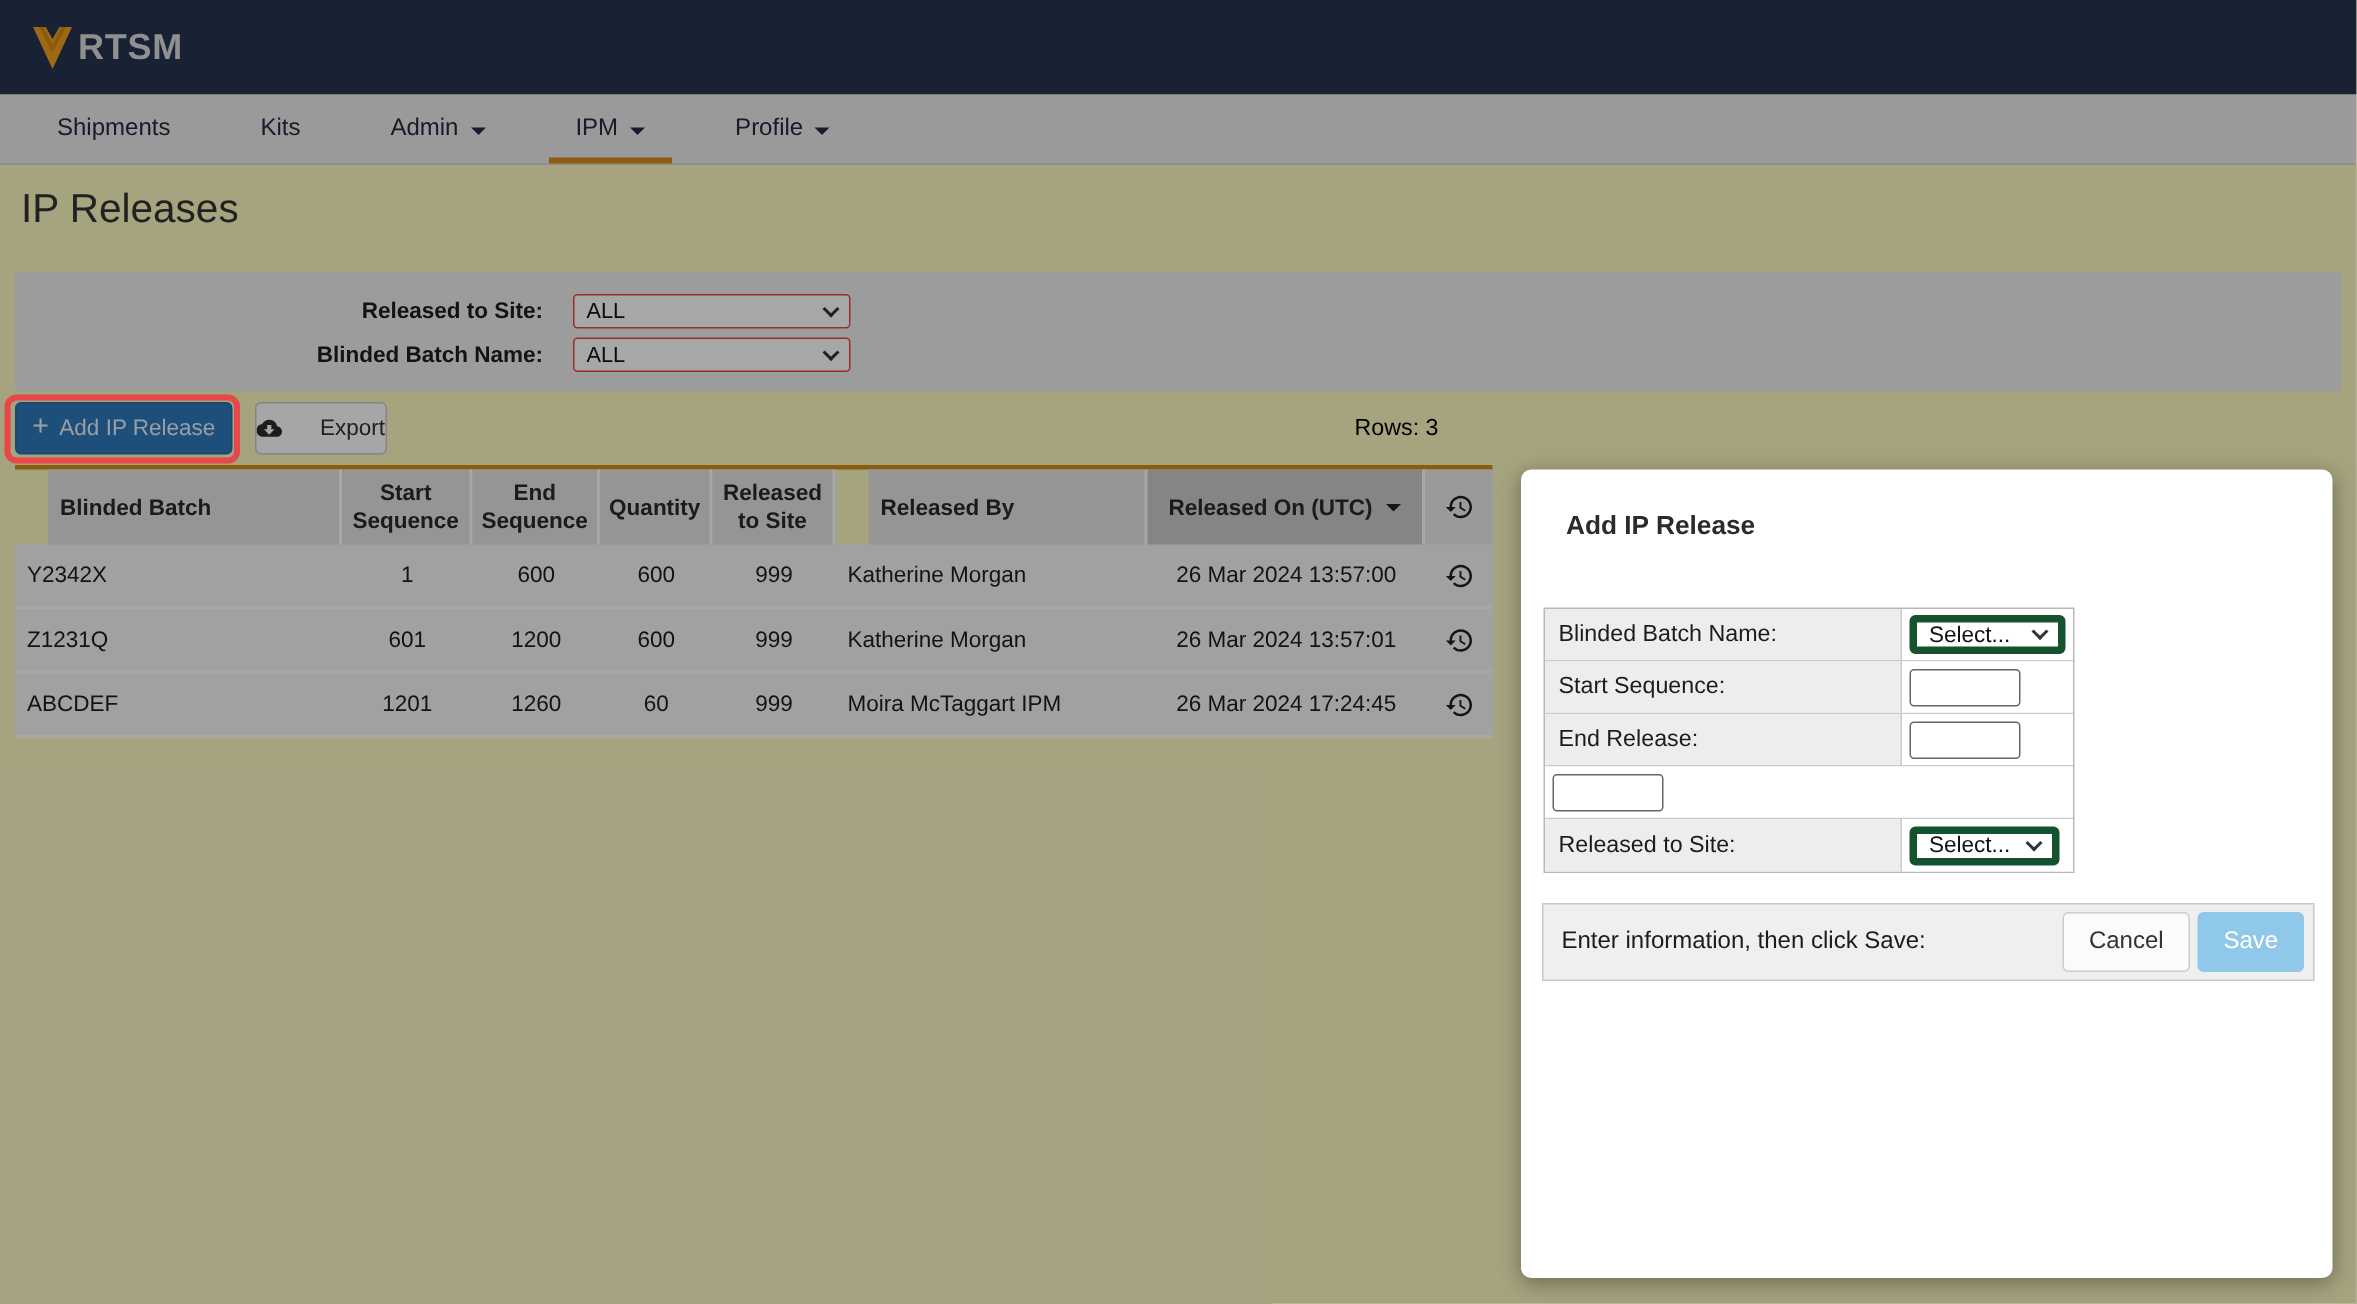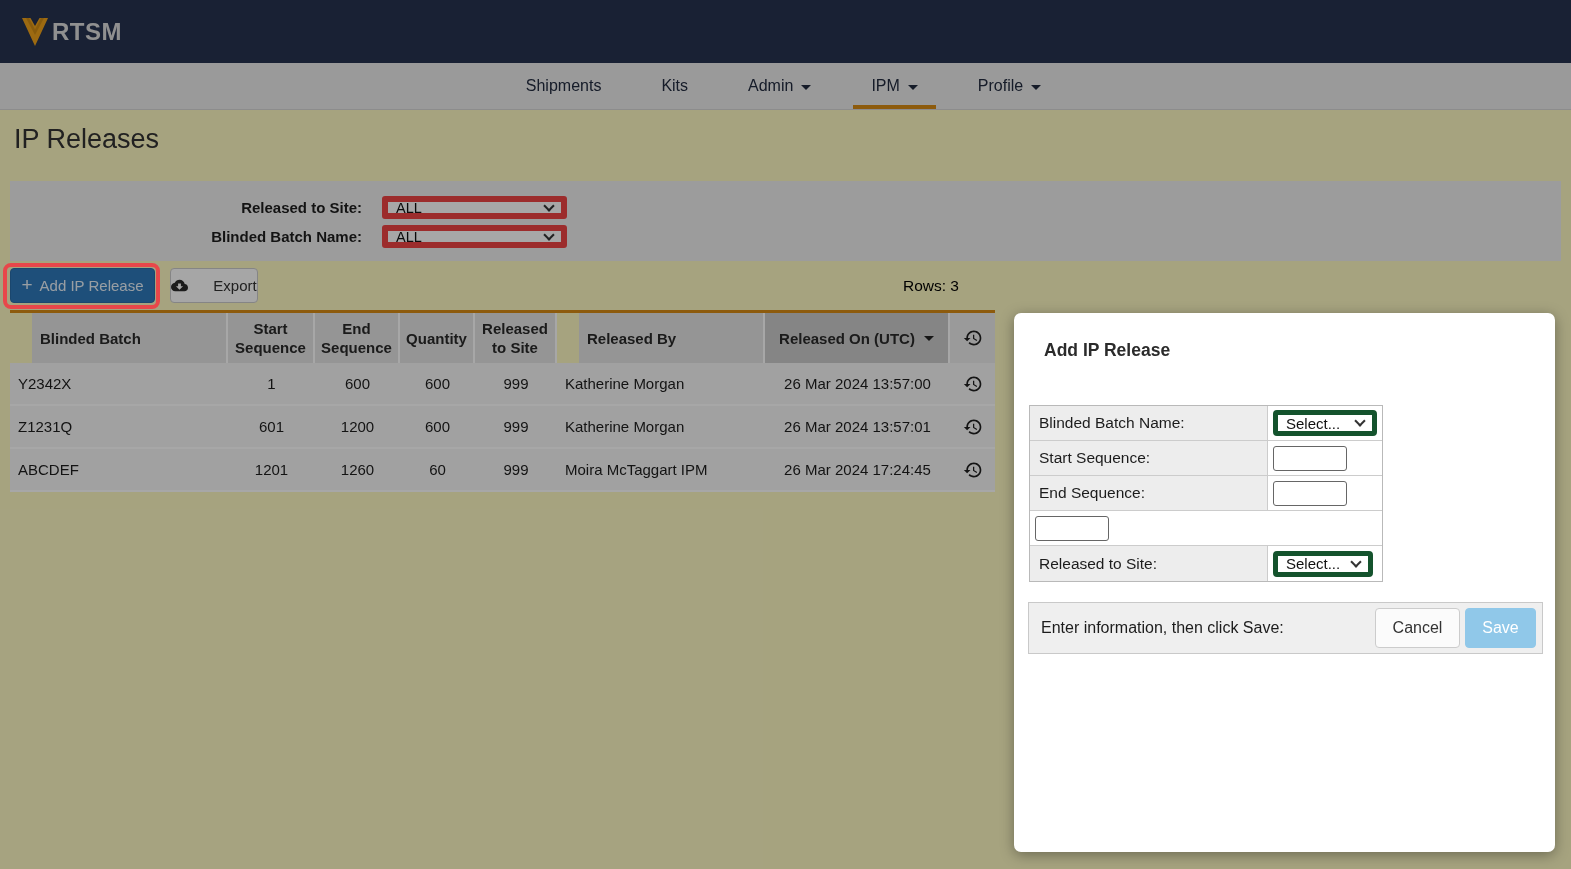--- a/index.html
+++ b/index.html
@@ -7,34 +7,34 @@
   body { font-family:"Liberation Sans", sans-serif; background:#888; }
 
   .stage { position:relative; width:1571px; height:869px; background:#fef9c3; overflow:hidden; }
 
   
   .topbar { position:absolute; top:0; left:0; width:100%; height:63px; background:#273350; display:flex; align-items:center; padding-left:21px; }
   .logo { display:flex; align-items:center; gap:3px; cursor:pointer; }
   .logo-text { color:#dcdcdc; font-size:24px; font-weight:bold; letter-spacing:.5px; }
 
   
-  .mainnav { position:absolute; top:63px; left:0; width:100%; height:47px; background:#ececec; border-bottom:1px solid #d6d6d6; display:flex; align-items:stretch; padding-left:20px;justify-content:center; }
+  .mainnav { position:absolute; top:63px; left:0; width:100%; height:47px; background:#ececec; border-bottom:1px solid #d6d6d6; display:flex; align-items:stretch; padding-left:20px; }
   .nav-item { position:relative; display:flex; align-items:center; padding:0 18px; margin-right:24px; font-size:16px; color:#222b3f; cursor:pointer; white-space:nowrap; }
   .caret { width:0; height:0; border-left:5px solid transparent; border-right:5px solid transparent; border-top:5px solid #222b3f; margin-left:8px; margin-top:2px; }
   .tab-underline { position:absolute; left:0; bottom:0; width:100%; height:4px; background:#d78c15; }
 
   
   .page-title { position:absolute; top:124px; left:14px; margin:0; font-size:27px; font-weight:400; color:#333; }
 
   
   .filters { position:absolute; top:181px; left:10px; width:1551px; height:80px; background:#efefef; }
   .filter-row { position:absolute; left:0; height:23px; display:flex; align-items:center; }
   .filter-row.r1 { top:15px; } .filter-row.r2 { top:44px; }
   .filter-label { width:352px; text-align:right; font-weight:bold; font-size:15px; color:#1d1d1d; }
-  .select { background:#fff; border:6px solid #ef4444; border-radius:3px; display:flex; align-items:center; justify-content:space-between; padding:0 8px; cursor:pointer; color:#111; }
+  .select { background:#fff; border:1px solid #ef4444; border-radius:3px; display:flex; align-items:center; justify-content:space-between; padding:0 8px; cursor:pointer; color:#111; }
   .filter-row .select { margin-left:20px; width:185px; height:23px; font-size:14.5px; }
   .chev { width:8px; height:8px; border-right:2px solid #333; border-bottom:2px solid #333; transform:rotate(45deg); margin-top:-4px; flex:0 0 auto; }
 
   
   .btn-add { position:absolute; top:268px; left:10px; width:145px; height:35px; background:#2e79ba; border:1px solid #2a6da8; border-radius:4px; color:#e9f1f9; font-size:15px; display:flex; align-items:center; justify-content:center; gap:7px; cursor:pointer; font-family:inherit; }
   .plus-glyph { font-size:19px; line-height:1; margin-top:-2px; }
   .btn-export { position:absolute; top:268px; left:170px; width:88px; height:35px; background:#fdfdfd; border:1px solid #cccccc; border-radius:4px; color:#333; font-size:15px; display:flex; align-items:center; justify-content:center; gap:25px; cursor:pointer; font-family:inherit; }
   .rows-count { position:absolute; top:277px; left:880px; width:102px; text-align:center; font-size:15.5px; color:#000; }
 
   
@@ -251,21 +251,21 @@
           </div>
         </div>
       </div>
       <div class="form-row">
         <div class="form-label">Start Sequence:</div>
         <div class="form-control">
           <input type="text" value="" style="">
         </div>
       </div>
       <div class="form-row">
-        <div class="form-label">End Sequence:</div>
+        <div class="form-label">End Release:</div>
         <div class="form-control">
           <input type="text" value="" style="">
         </div>
       </div>
       <div class="form-row">
         <div class="form-control">
           <input type="text" value="" style="">
         </div>
       </div>
       <div class="form-row">

